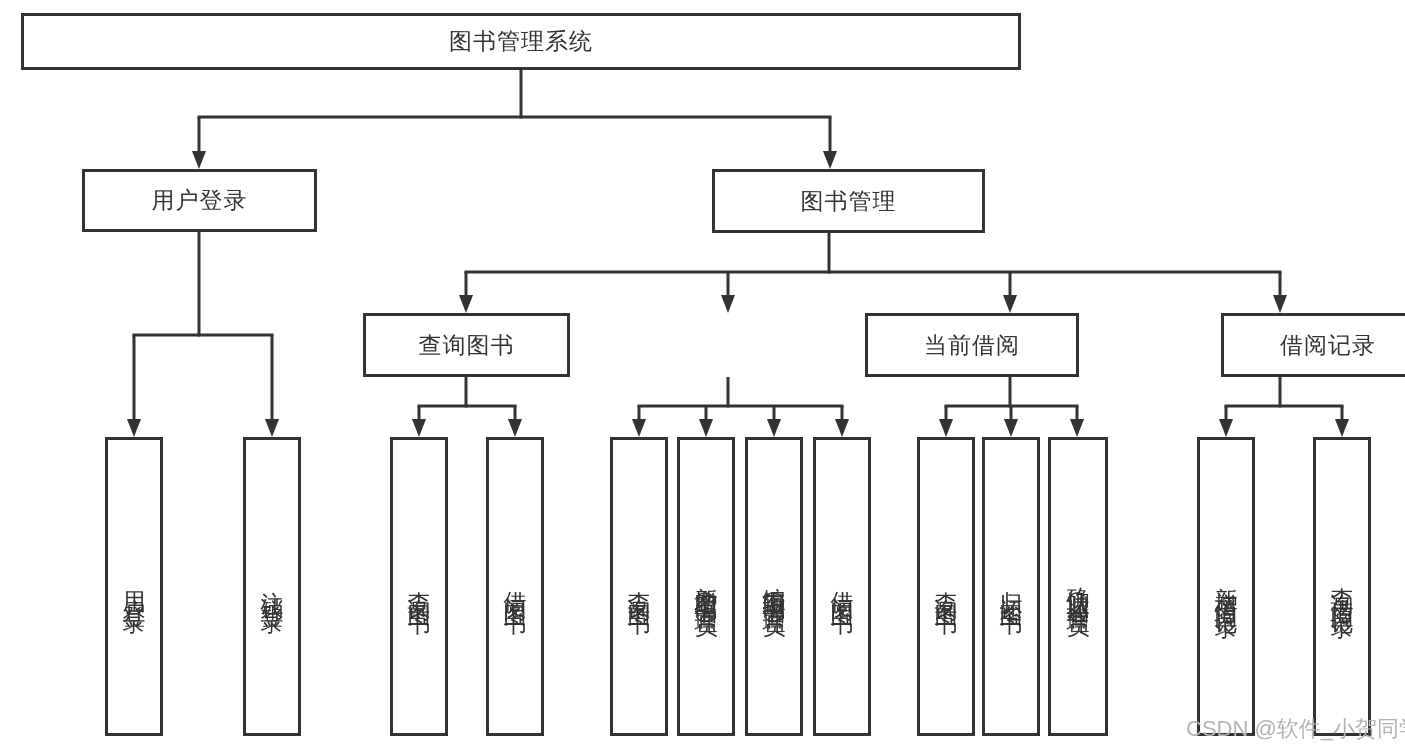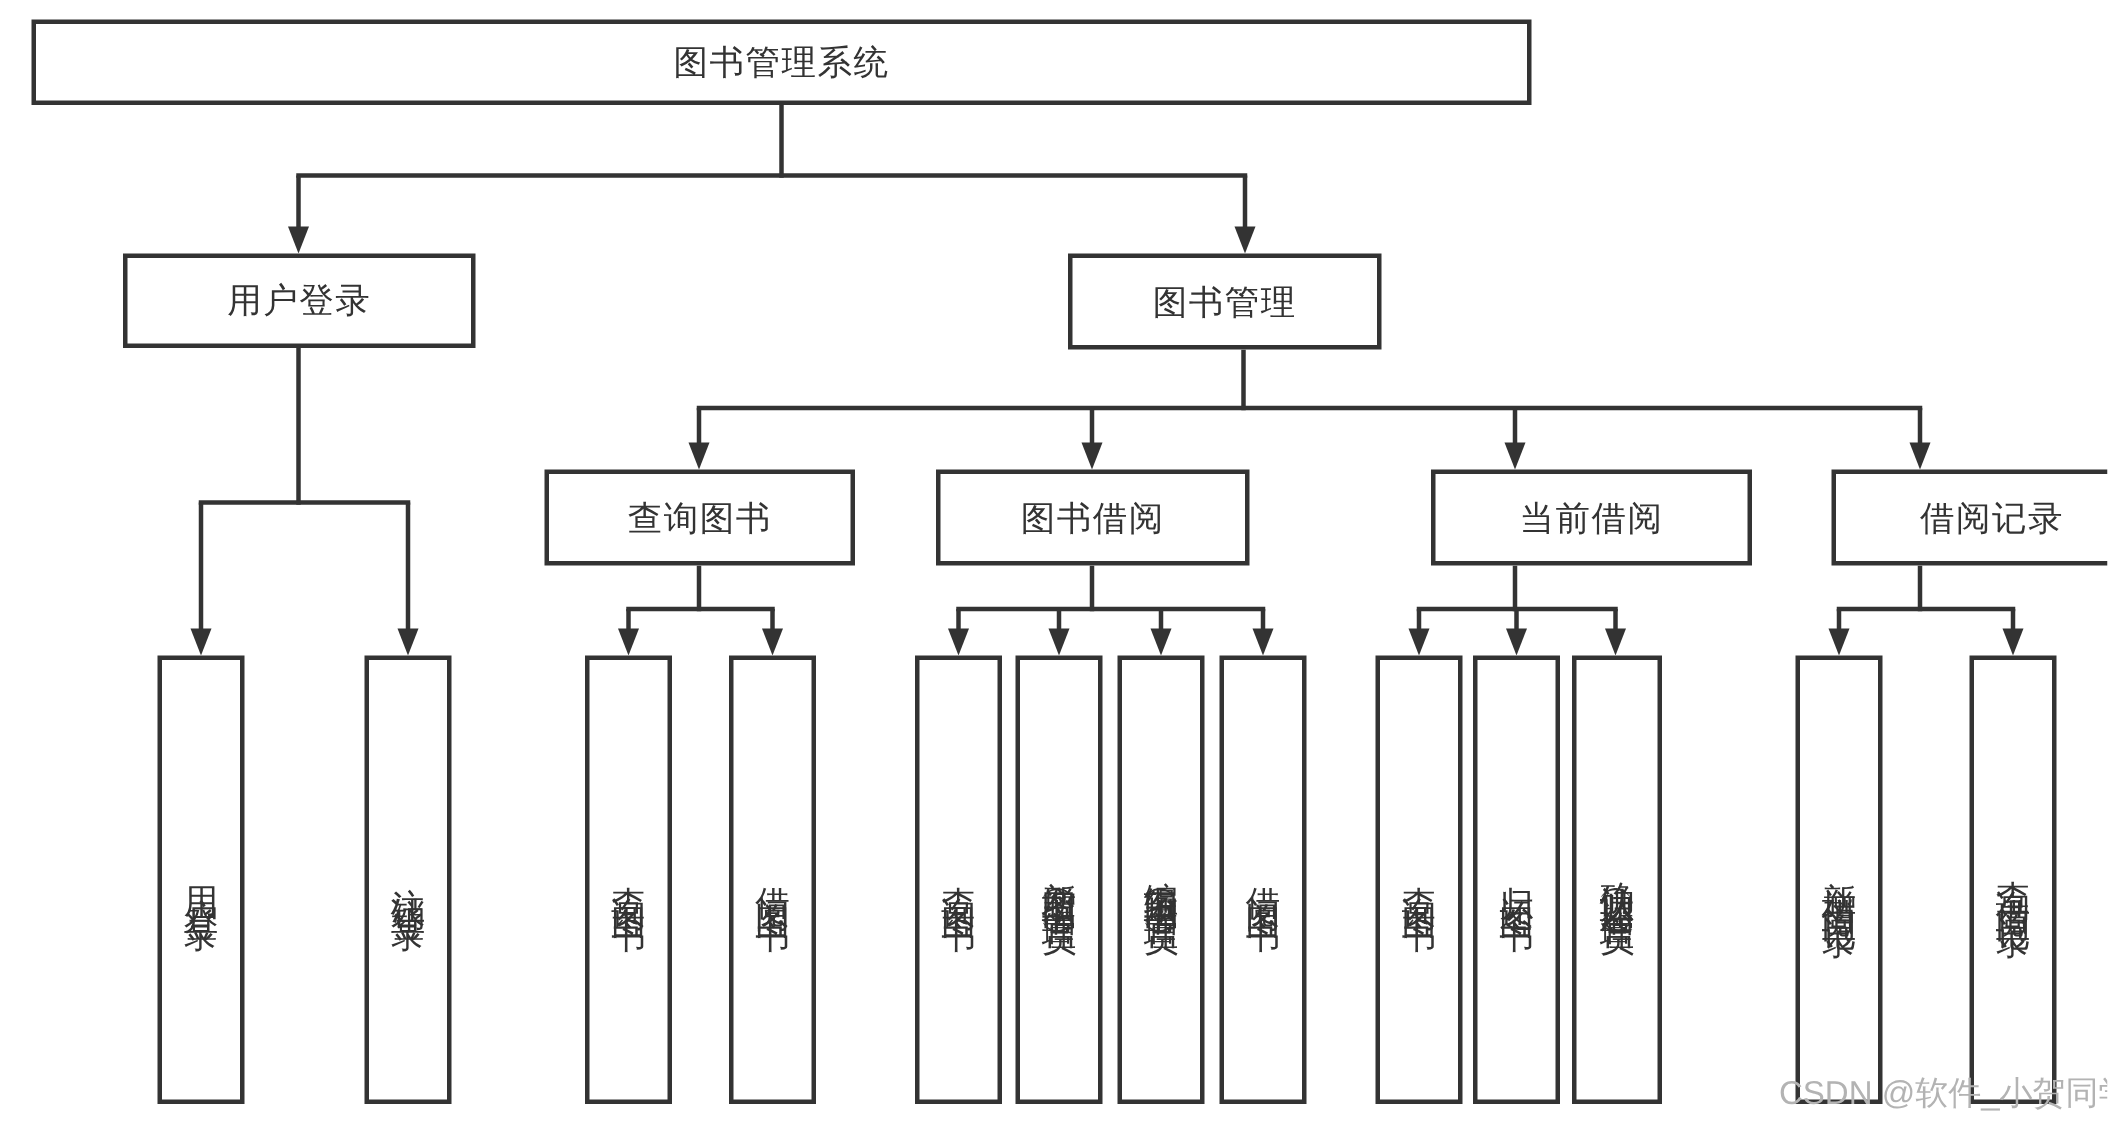--- a/index.html
+++ b/index.html
@@ -141,25 +141,24 @@
       <polygon points="1004,419 1018,419 1011,437"></polygon>
       <polygon points="1070,419 1084,419 1077,437"></polygon>
       <polygon points="1219,419 1233,419 1226,437"></polygon>
       <polygon points="1335,419 1349,419 1342,437"></polygon>
     </g>
   </svg>
 
   <div class="node hbox" style="left:21px; top:13px; width:1000px; height:57px;">图书管理系统</div>
 
   <div class="node hbox" style="left:82px; top:169px; width:235px; height:63px;">用户登录</div>
-  <div class="node hbox" style="left:712px; top:169px; width:209px; height:64px;">图书管理</div>
+  <div class="node hbox" style="left:712px; top:169px; width:273px; height:64px;">图书管理</div>
 
   <div class="node hbox" style="left:363px; top:313px; width:207px; height:64px;">查询图书</div>
-  <div class="node hbox" style="left:624px; top:313px; width:209px; height:64px;">图书借阅</div>
-  <div class="node hbox" style="left:954px; top:313px; width:214px; height:64px;">当前借阅</div>
+  <div class="node hbox" style="left:865px; top:313px; width:214px; height:64px;">当前借阅</div>
   <div class="node hbox" style="left:1173px; top:313px; width:214px; height:64px;margin-left:48px;">借阅记录</div>
 
   <div class="node vbox" style="left:105px; top:437px; width:58px; height:299px;">
     <span class="vtext">用户登录</span>
   </div>
   <div class="node vbox" style="left:243px; top:437px; width:58px; height:299px;">
     <span class="vtext">注销登录</span>
   </div>
 
   <div class="node vbox" style="left:390px; top:437px; width:58px; height:299px;">

